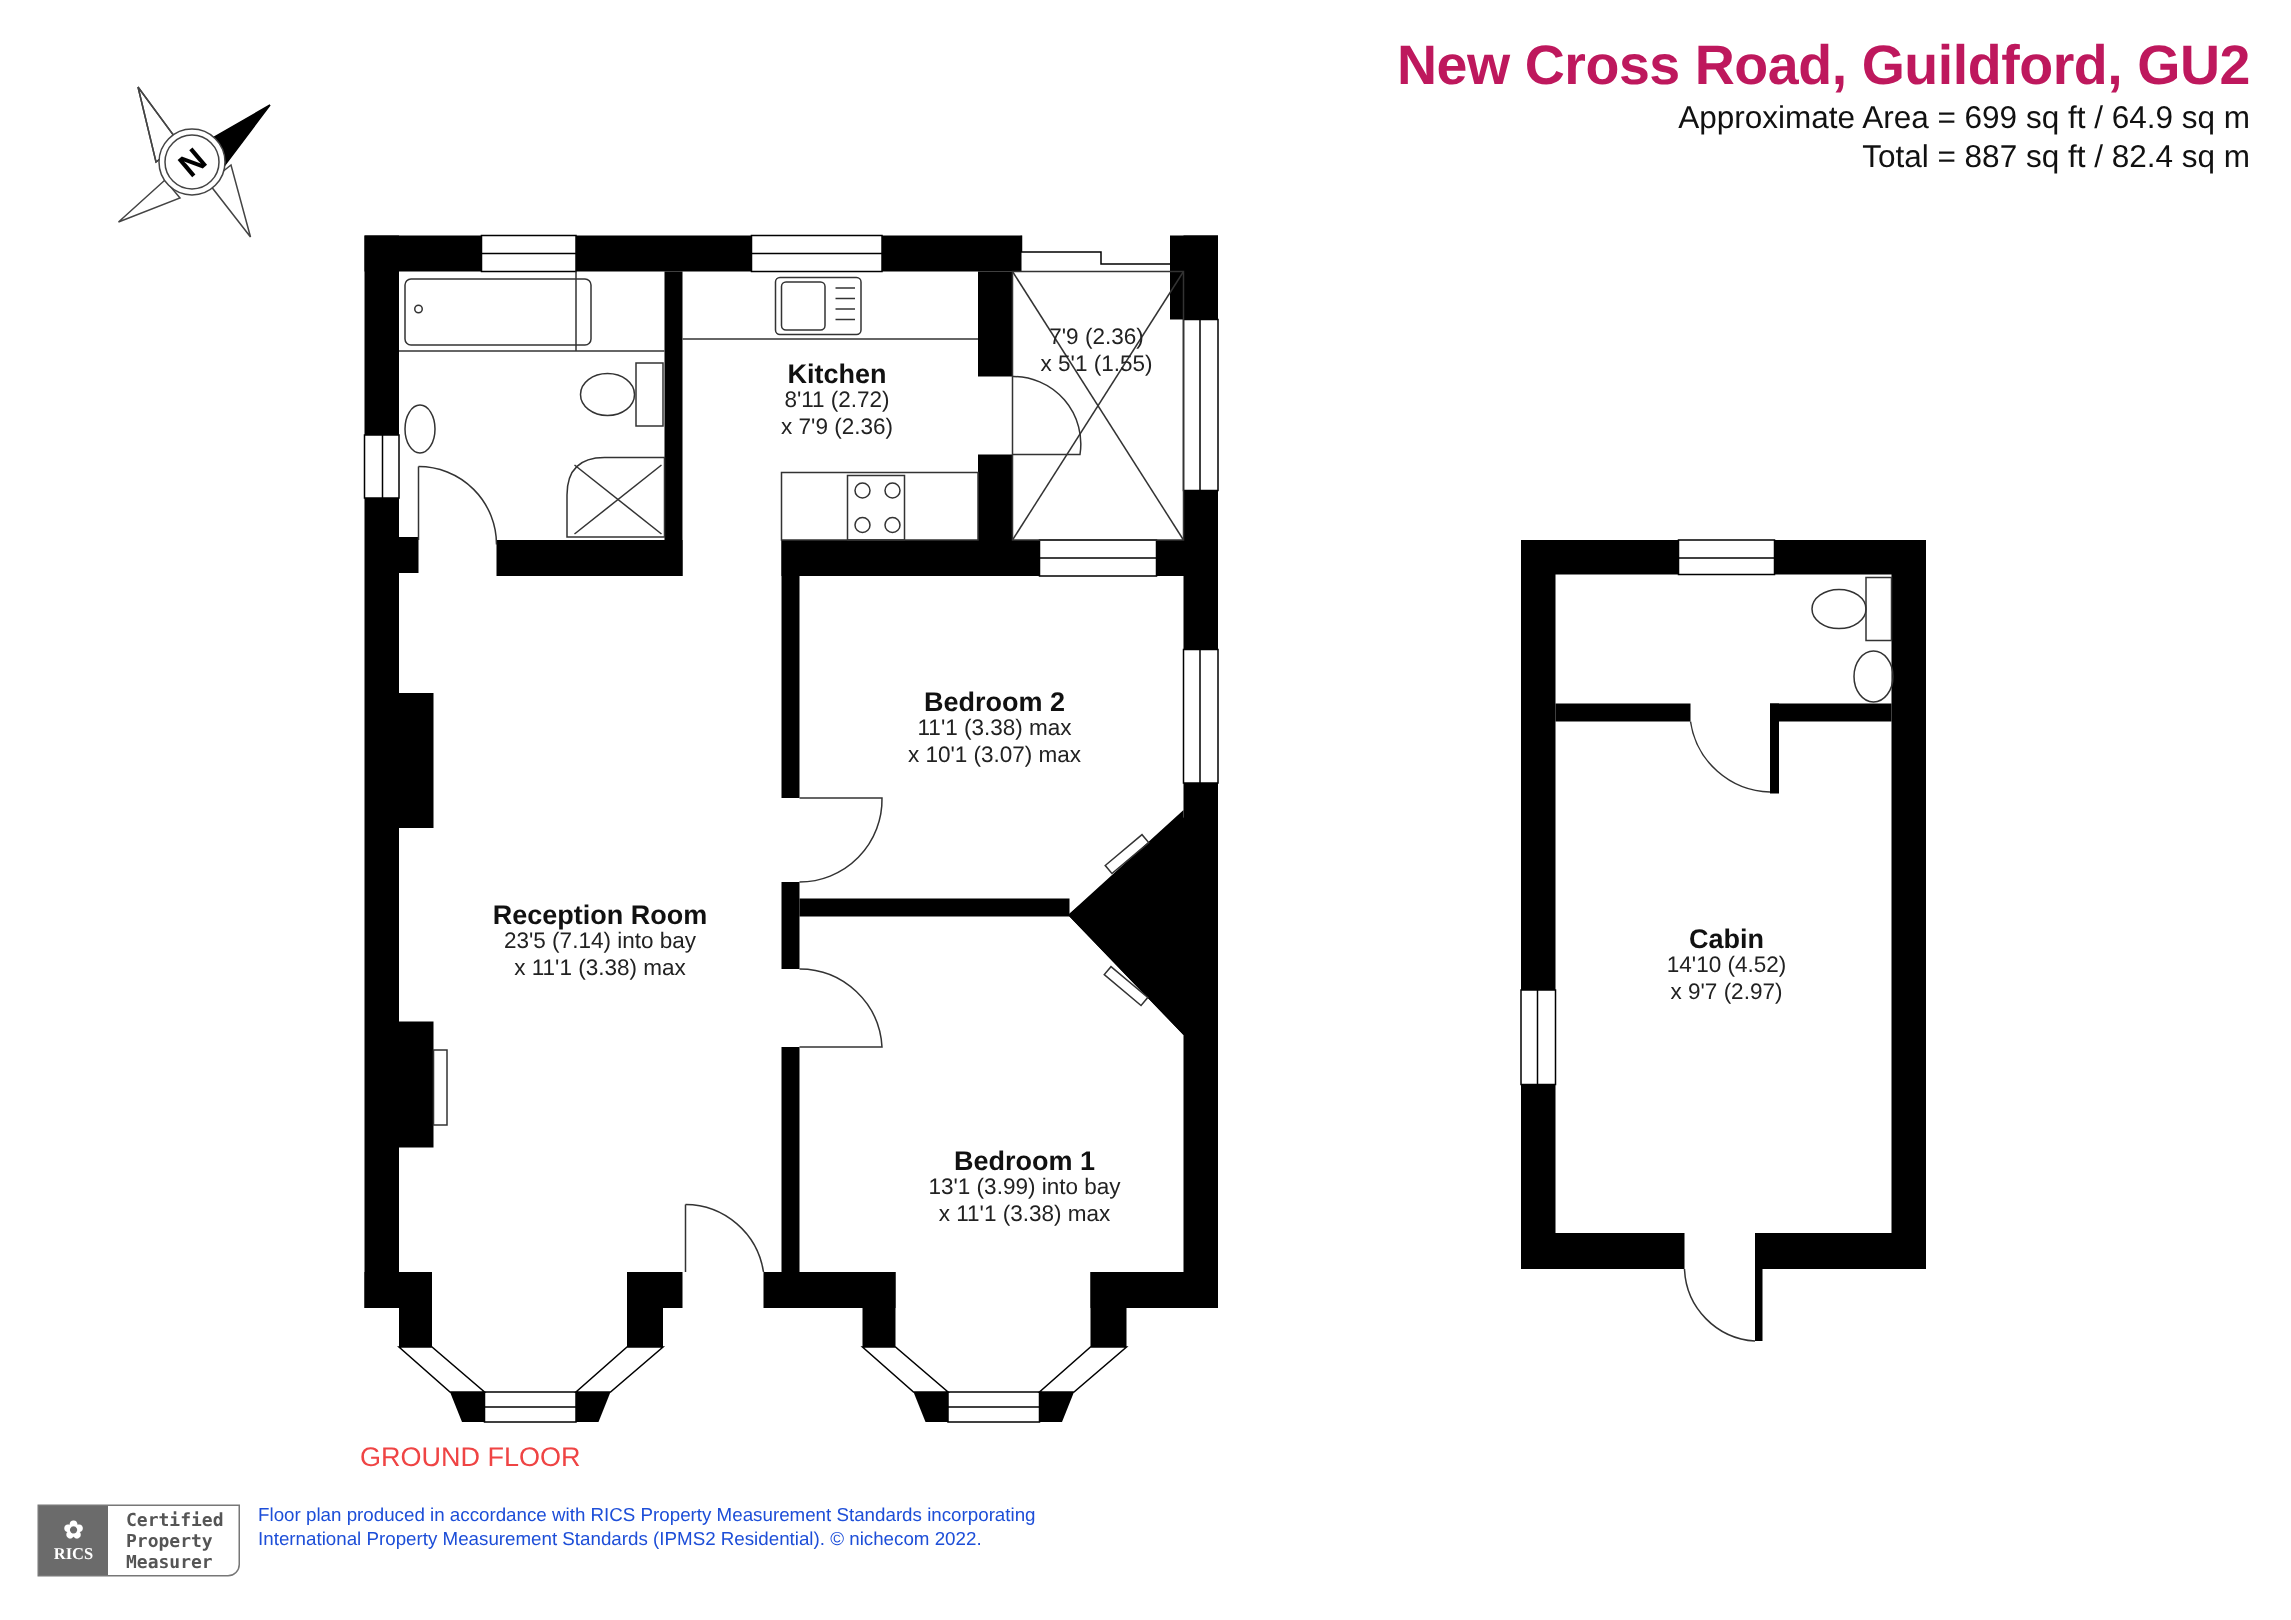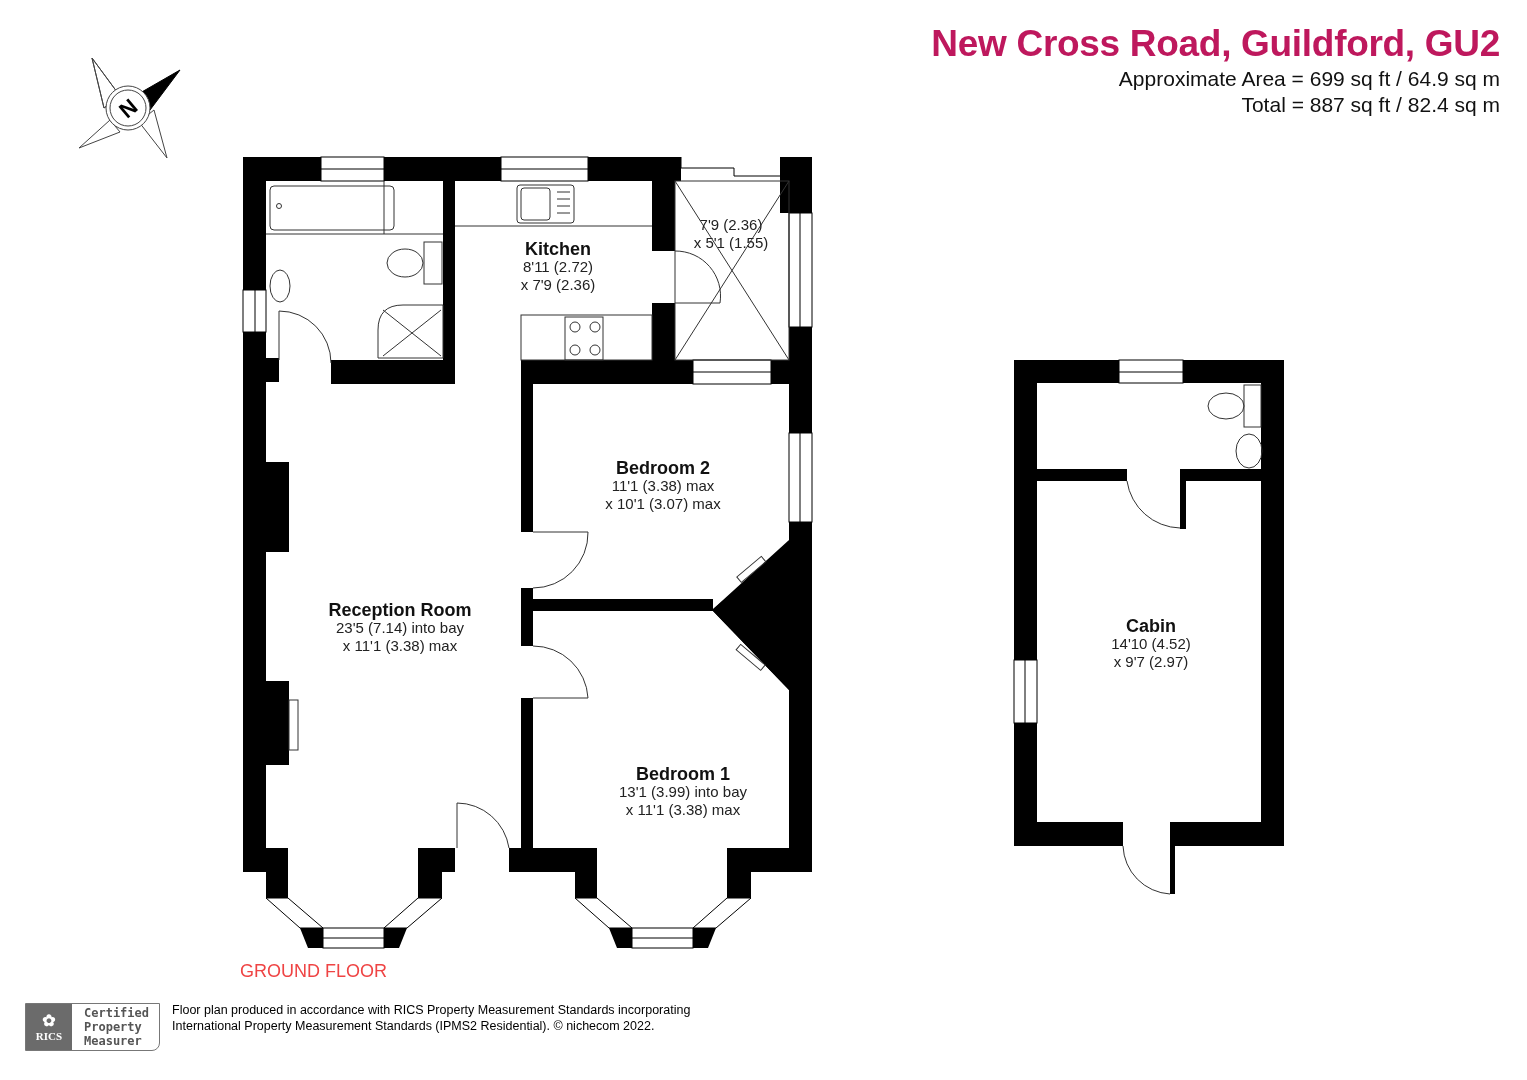--- a/index.html
+++ b/index.html
@@ -10,21 +10,21 @@
   .disclaimer{font-size:14px;line-height:22px;color:#222;margin-top:2px;}
   svg.plan{position:absolute;left:0;top:0;}
   .room-label{position:absolute;text-align:center;transform:translateX(-50%);font-size:15px;line-height:18px;color:#222;white-space:nowrap;}
   .room-label .rn{font-weight:bold;font-size:18px;color:#111;}
   .floor-label{position:absolute;left:240px;top:961px;font-weight:normal;font-size:18px;color:#ef4444;}
   .footer{position:absolute;left:25px;top:1003px;display:flex;align-items:flex-start;}
   .rics-badge{display:flex;border:1px solid #777;border-radius:0 0 8px 0;height:46px;}
   .rics-logo{width:46px;height:46px;background:#6b6b6b;color:#fff;display:flex;flex-direction:column;align-items:center;justify-content:center;font-family:"Liberation Serif",serif;font-weight:bold;font-size:11px;}
   .rics-logo .glyph{font-size:16px;line-height:18px;}
   .rics-cert{padding:2px 10px 0 12px;font-family:"DejaVu Sans Mono",monospace;font-weight:bold;font-size:12px;line-height:14px;color:#555;}
-  .footer-text{margin-left:12px;font-size:12.5px;line-height:15.5px;color:#000000;}
+  .footer-text{margin-left:12px;font-size:12.5px;line-height:15.5px;color:#1d4ed8;}
 </style>
 </head>
 <body>
 
 <div class="header">
   <div class="title">New Cross Road, Guildford, GU2</div>
   <div class="area-line">Approximate Area = 699 sq ft / 64.9 sq m</div>
   <div class="area-line">Total = 887 sq ft / 82.4 sq m</div>
 </div>
 

